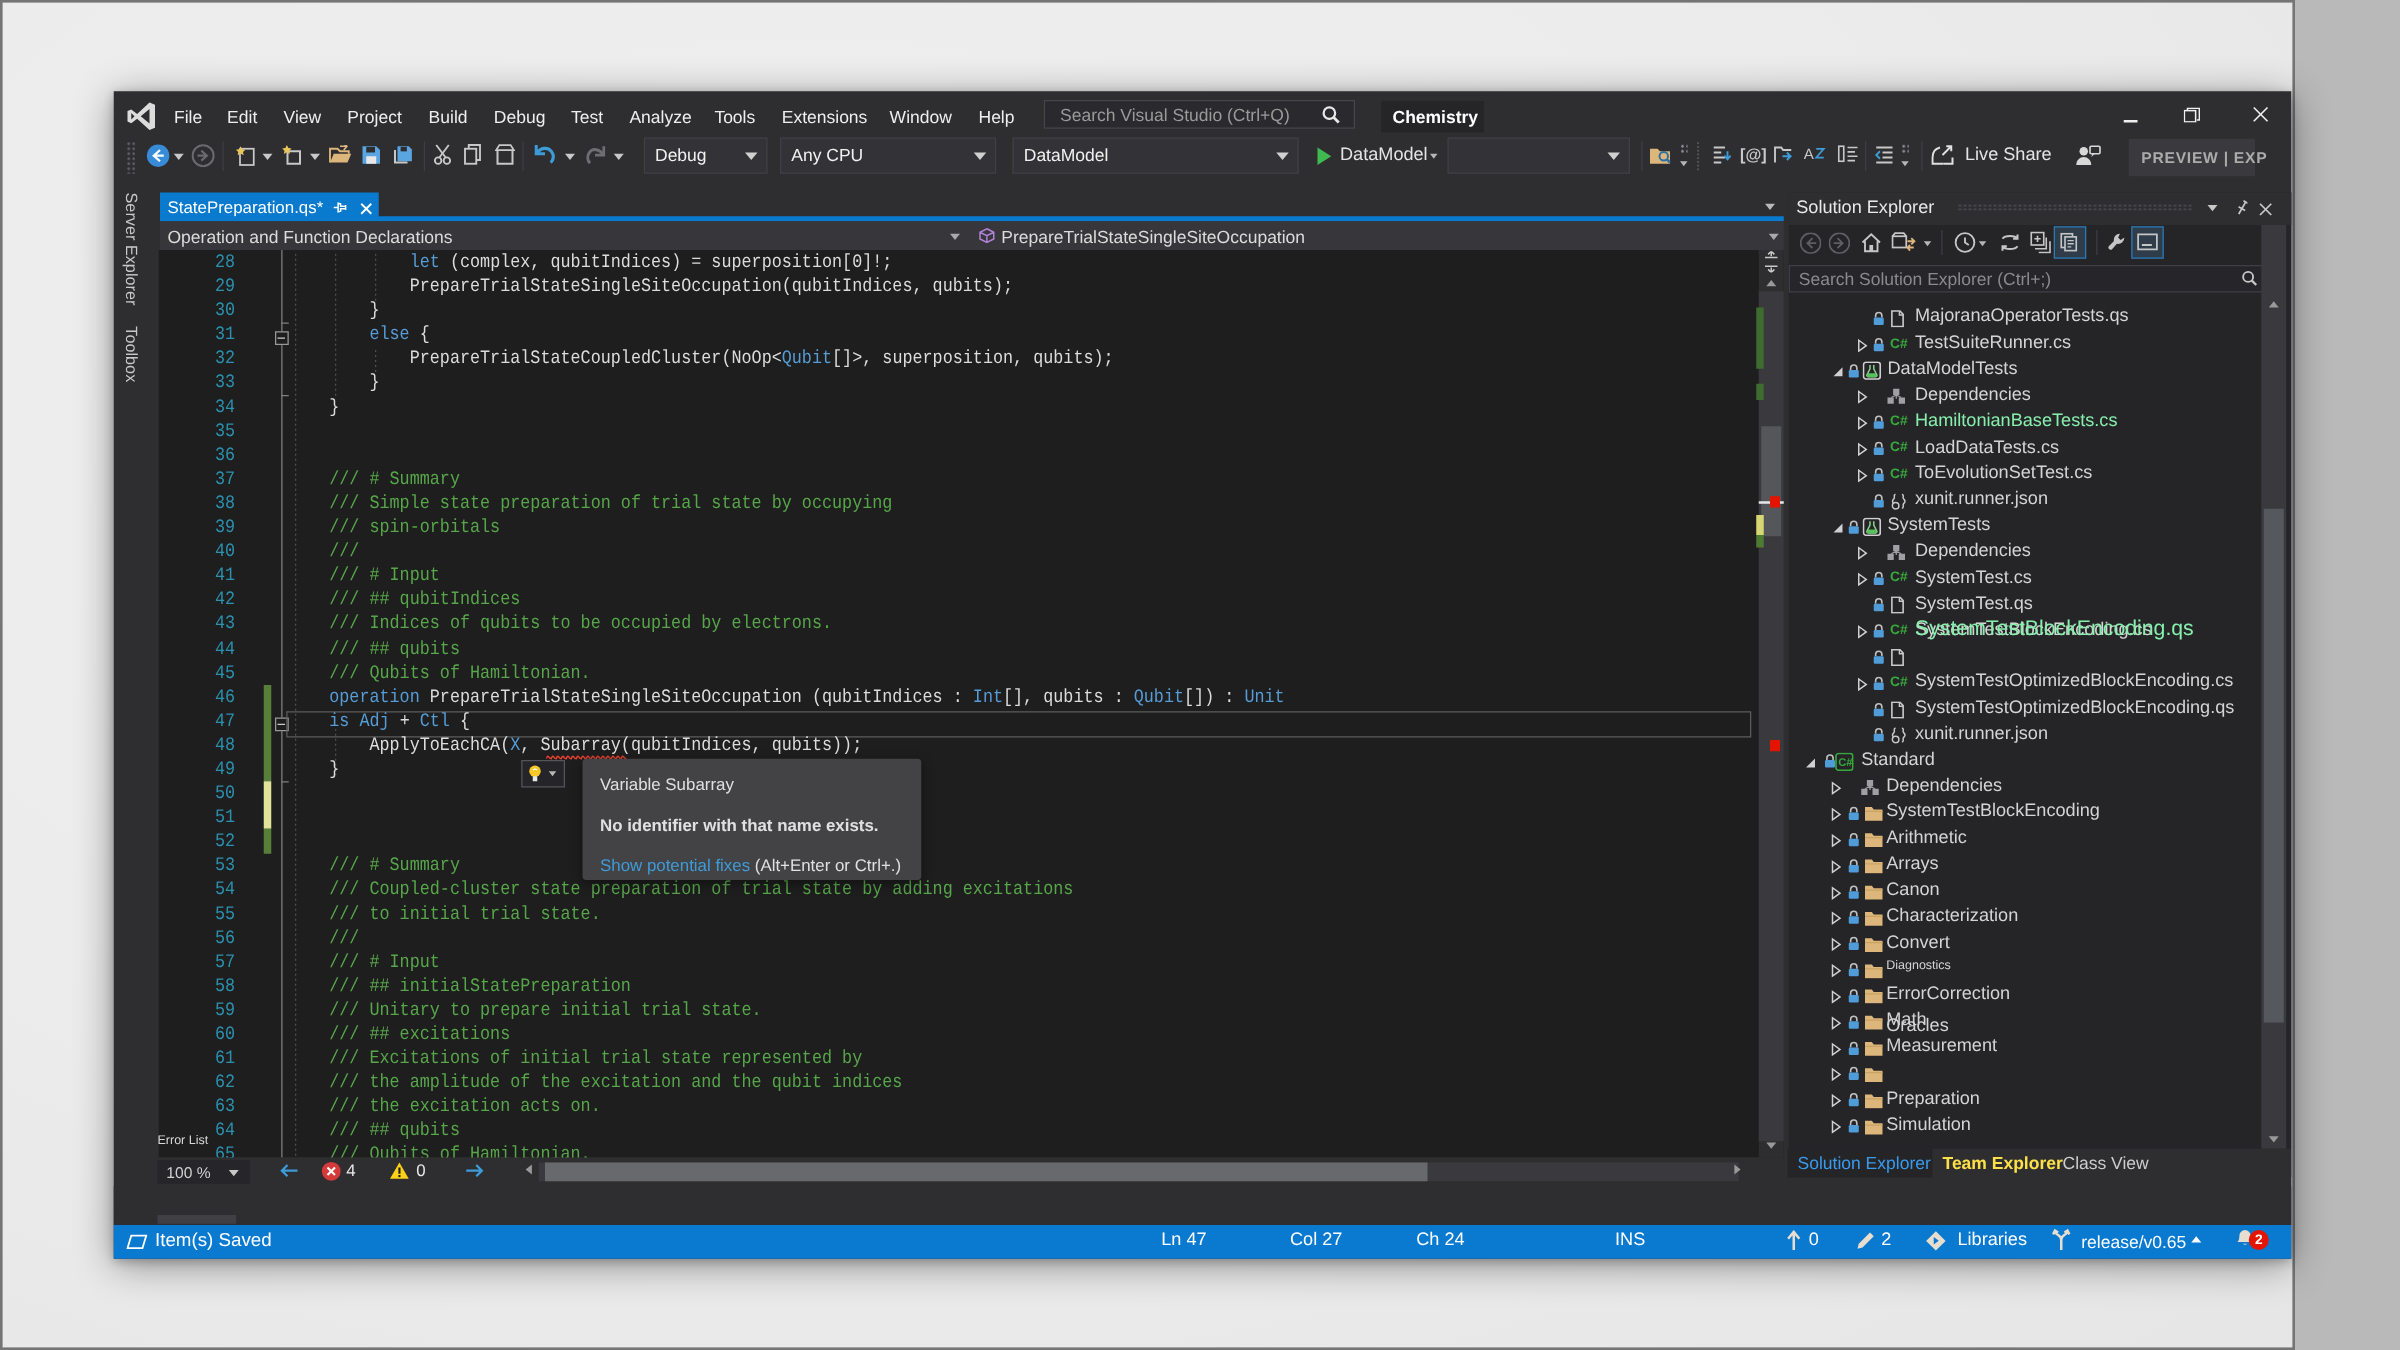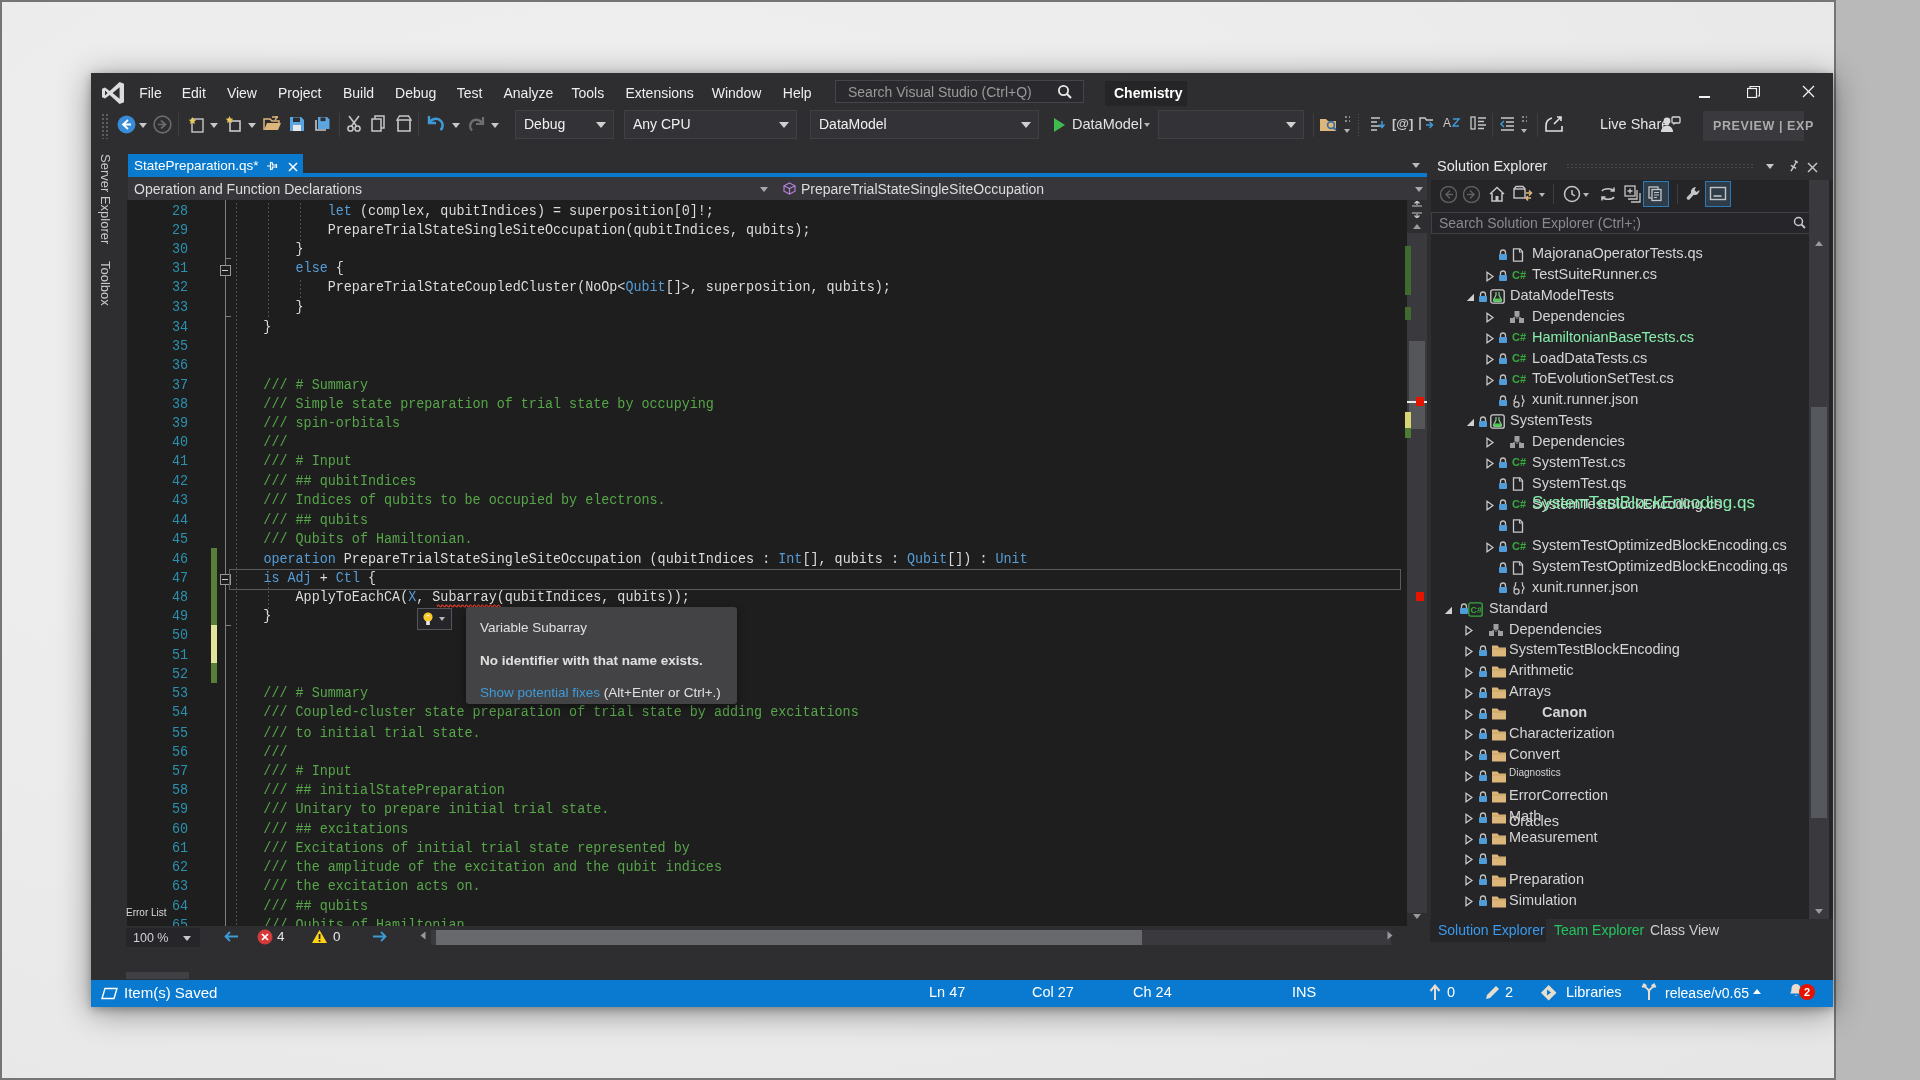--- a/index.html
+++ b/index.html
@@ -163,21 +163,21 @@
         <path d="M5 5 L2 8 L5 11" stroke="#3d9bd8" stroke-width="1.5" fill="none"></path>
       </svg>
 <div class="abs" style="left:1430px;top:42px;width:6px;height:8px;background-image:radial-gradient(circle,#8a8a8e 1px,transparent 1.2px);background-size:4px 4px;"></div>
 <div class="caretsm" style="left:1430px;top:56px;"></div>
 <div class="sep" style="left:1446px;top:40px;height:24px;"></div>
 <svg class="abs" style="left:1454px;top:41px;" width="20" height="19" viewBox="0 0 20 19">
         <path d="M7 4 C3 5,1 8,1 12 v5 h9" fill="none" stroke="#e0e0e0" stroke-width="1.6"></path>
         <path d="M10 17 h7 v-5" fill="none" stroke="#e0e0e0" stroke-width="1.6"></path>
         <path d="M9 10 L16 3 M12 3 h4 v4" stroke="#e0e0e0" stroke-width="1.6" fill="none"></path>
       </svg>
-<div class="t " style="left:1481px;top:43px;font-size:14.5px;color:#e4e4e4;font-weight:400;margin-left:28px;">Live Share</div>
+<div class="t " style="left:1481px;top:43px;font-size:14.5px;color:#e4e4e4;font-weight:400;">Live Share</div>
 <svg class="abs" style="left:1568px;top:42px;" width="22" height="18" viewBox="0 0 22 18">
         <circle cx="8" cy="6" r="3.4" fill="#d8d8d8"></circle>
         <path d="M2 17 c0-4 3-6.5 6-6.5 s6 2.5 6 6.5 z" fill="#d8d8d8"></path>
         <rect x="13" y="2" width="8" height="6" rx="1" fill="none" stroke="#d8d8d8" stroke-width="1.3"></rect>
         <path d="M15 8 l-1 2.5 3-2.5" fill="#d8d8d8"></path>
       </svg>
 <div class="abs" style="left:1612px;top:38px;width:101px;height:30px;background:#3a3a3e;"></div>
 <div class="t " style="left:1622px;top:46px;font-size:12.5px;color:#ababab;font-weight:700;letter-spacing:0.6px;">PREVIEW | EXP</div>
 <div class="t " style="left:7px;top:81px;font-size:13px;color:#c8c8c8;font-weight:400;writing-mode:vertical-rl;height:110px;">Server Explorer</div>
 <div class="t " style="left:7px;top:188px;font-size:13px;color:#c8c8c8;font-weight:400;writing-mode:vertical-rl;height:70px;">Toolbox</div>
@@ -682,21 +682,21 @@
         <path d="M2 1.2 L8 5.5 L2 9.8 Z" fill="none" stroke="#d0d0d0" stroke-width="1.2"></path>
       </svg>
 <svg class="abs" style="left:1387px;top:634.52px;" width="10" height="12" viewBox="0 0 10 12">
         <path d="M2.5 5 V3.5 a2.5 2.5 0 0 1 5 0 V5" fill="none" stroke="#c0c0c0" stroke-width="1.3"></path>
         <rect x="1" y="5" width="8" height="6" rx="1" fill="#4f9cd8"></rect>
       </svg>
 <svg class="abs" style="left:1400px;top:634.02px;" width="16" height="13" viewBox="0 0 16 13">
         <path d="M1 12.5 V1.5 h5.5 l1.5 2 H15 V12.5 Z" fill="#dcb67a"></path>
         <path d="M1 5 H15" stroke="#c9a363" stroke-width="1"></path>
       </svg>
-<div class="t " style="left:1418px;top:631.0px;font-size:14.5px;color:#d4d4d4;font-weight:700;margin-left:33px;">Canon</div>
+<div class="t " style="left:1418px;top:631.0px;font-size:14.5px;color:#d4d4d4;font-weight:400;">Canon</div>
 <svg class="abs" style="left:1373px;top:656.38px;" width="10" height="11" viewBox="0 0 10 11">
         <path d="M2 1.2 L8 5.5 L2 9.8 Z" fill="none" stroke="#d0d0d0" stroke-width="1.2"></path>
       </svg>
 <svg class="abs" style="left:1387px;top:655.38px;" width="10" height="12" viewBox="0 0 10 12">
         <path d="M2.5 5 V3.5 a2.5 2.5 0 0 1 5 0 V5" fill="none" stroke="#c0c0c0" stroke-width="1.3"></path>
         <rect x="1" y="5" width="8" height="6" rx="1" fill="#4f9cd8"></rect>
       </svg>
 <svg class="abs" style="left:1400px;top:654.88px;" width="16" height="13" viewBox="0 0 16 13">
         <path d="M1 12.5 V1.5 h5.5 l1.5 2 H15 V12.5 Z" fill="#dcb67a"></path>
         <path d="M1 5 H15" stroke="#c9a363" stroke-width="1"></path>
@@ -798,15 +798,15 @@
         <path d="M1 5 H15" stroke="#c9a363" stroke-width="1"></path>
       </svg>
 <div class="t " style="left:1418px;top:818.65px;font-size:14.5px;color:#d4d4d4;font-weight:400;">Simulation</div>
 <div class="abs" style="left:1718px;top:107px;width:20px;height:739px;background:#3a3a3e;"></div>
 <div class="caret" style="left:1724px;top:168px;border-top-color:#999;transform:rotate(180deg);"></div>
 <div class="abs" style="left:1720px;top:334px;width:16px;height:411px;background:#55585c;"></div>
 <div class="caret" style="left:1724px;top:836px;border-top-color:#999;"></div>
 <div class="abs" style="left:1340px;top:846px;width:402px;height:23px;background:#2e2e31;"></div>
 <div class="abs" style="left:1339px;top:846px;width:116px;height:23px;background:#252528;"></div>
 <div class="t " style="left:1347px;top:849px;font-size:14px;color:#389bef;font-weight:400;">Solution Explorer</div>
-<div class="t " style="left:1463px;top:849px;font-size:14px;color:#22c55e;font-weight:400;">Team Explorer</div>
+<div class="t " style="left:1463px;top:849px;font-size:14px;color:#fde047;font-weight:700;">Team Explorer</div>
 <div class="t " style="left:1559px;top:849px;font-size:14px;color:#cccccc;font-weight:400;">Class View</div>
 </div>
   </div>
 </body></html>

